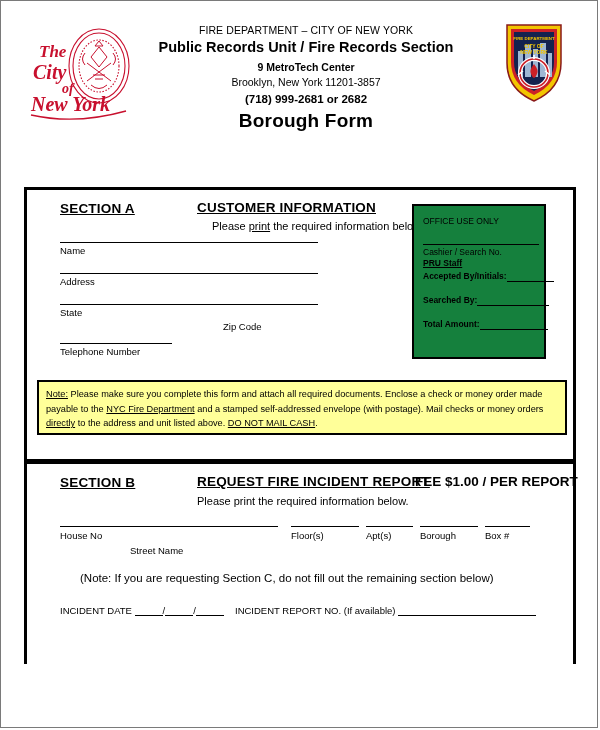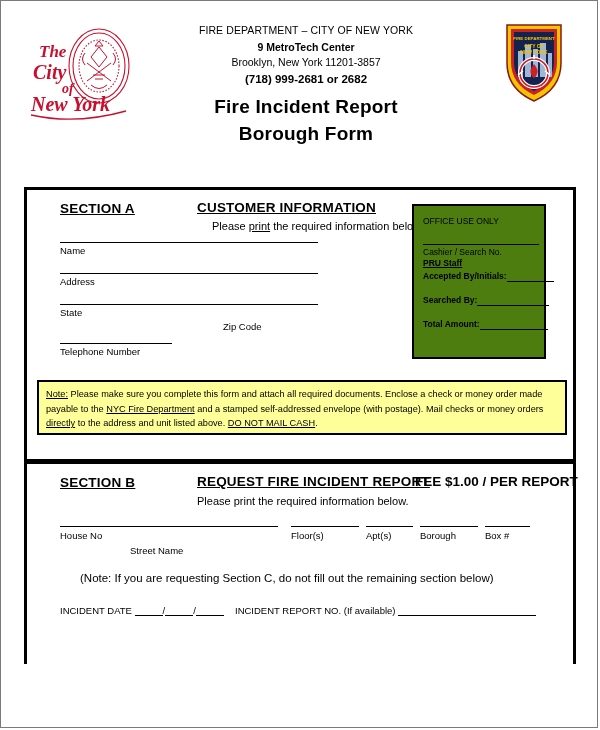--- a/index.html
+++ b/index.html
@@ -166,21 +166,21 @@
   .f-zip-cap { position:absolute; left: 196px; top: 131px; font-size: 9.5px; }
   .f-phone   { left: 33px; top: 153px; width: 112px; }
 
   
   .office-box {
     position: absolute;
     left: 385px;
     top: 14px;
     width: 134px;
     height: 155px;
-    background: #4d7c0f;
+    background: #15803d;
     border: 2px solid #000;
     box-sizing: border-box;
     padding: 10px 9px 0 9px;
   }
   .ob-title { font-size: 8.5px; line-height: 11px; }
   .ob-line-full {
     border-bottom: 1.3px solid #000;
     margin-top: 17px;
     width: 116px;
   }
@@ -349,24 +349,24 @@
         </g>
         <circle cx="31" cy="54" r="14" fill="none" stroke="#ffffff" stroke-width="4"></circle>
         <circle cx="31" cy="54" r="14" fill="none" stroke="#cc2027" stroke-width="1.6"></circle>
         <path d="M31 45 q5 6 3 10 q-1 3 -3 4 q-2 -1 -3 -4 q-2 -4 3 -10 z" fill="#cc2027"></path>
         <path d="M20 52 l-5 4 M42 52 l5 4 M31 40 v-4" stroke="#ffffff" stroke-width="1.6"></path>
       </svg>
     </div>
 
     <div class="header-text">
       <div class="h-line1">FIRE DEPARTMENT – CITY OF NEW YORK</div>
+      <div class="h-line2">Public Records Unit / Fire Records Section</div>
       <div class="h-line3">9 MetroTech Center</div>
       <div class="h-line4">Brooklyn, New York 11201-3857</div>
       <div class="h-line5">(718) 999-2681 or 2682</div>
-      <div class="h-title">Fire Incident Report</div>
       <div class="h-title2">Borough Form</div>
     </div>
   </div>
 
   <div class="form-box">
 
     <div class="section-a">
 
       <div class="a-head sec-label">SECTION A</div>
       <div class="a-title sec-title">CUSTOMER INFORMATION</div>

